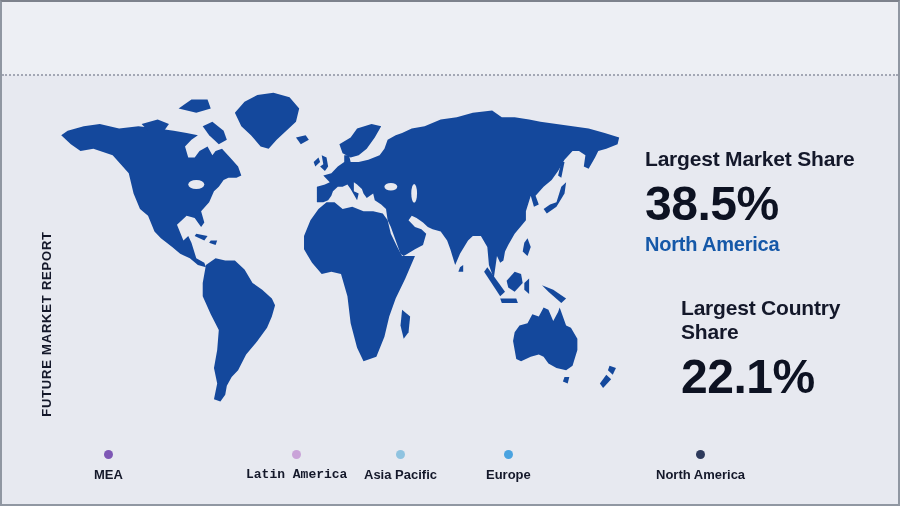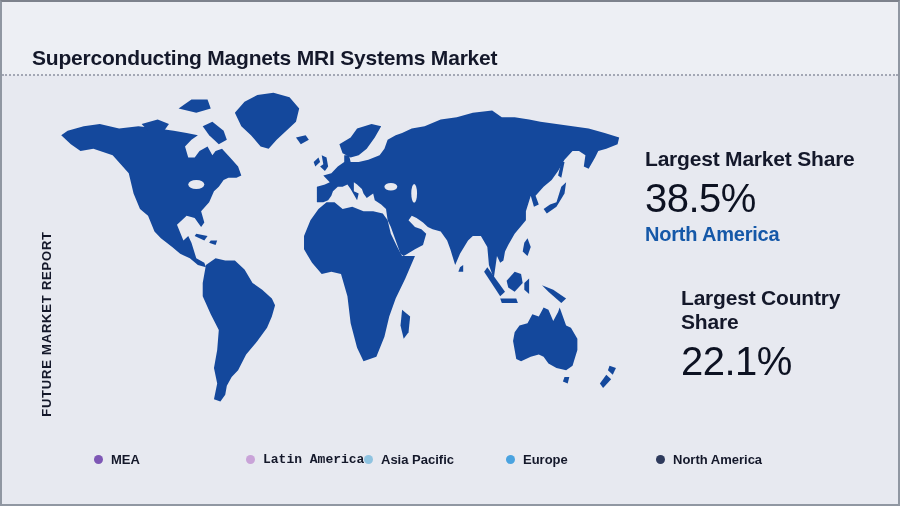--- a/index.html
+++ b/index.html
@@ -38,52 +38,51 @@
     letter-spacing:0.8px; white-space:nowrap;
   }
 
   .map{ position:absolute; left:56px; top:84px; width:566px; height:320px; }
 
   .stats{ position:absolute; left:643px; top:145px; width:240px; }
   .stat-label{
     font-size:21px; font-weight:bold; color:#14182a; letter-spacing:-0.2px;
   }
   .stat-value{
-    font-size:40px; font-weight:normal; color:#0d1222;
+    font-size:48px; font-weight:bold; color:#0d1222;
     margin-top:5px; letter-spacing:-0.5px;
   }
   .stat-region{
     font-size:20px; font-weight:bold; color:#1558a8; margin-top:2px;
     letter-spacing:-0.2px;
   }
   .stat-block + .stat-block{ margin-top:40px;margin-left:36px; }
 
   .legend{
     position:absolute; left:0; top:448px; width:900px; height:20px;
   }
   .legend-item{
-    position:absolute; display:flex; align-items:center; gap:8px; height:18px;
+    position:absolute; display:flex; align-items:center; gap:8px; height:18px;flex-direction:column;
   }
   .legend-dot{
     width:9px; height:9px; border-radius:50%; flex:0 0 auto;
   }
   .legend-label{
     font-size:13px; font-weight:bold; color:#14182a; white-space:nowrap;
   }
   #legend-0{ left:92px; } #legend-1{ left:244px;font-family:Liberation Mono, monospace; } #legend-2{ left:362px; }
-  #legend-3{ left:504px; } #legend-4{ left:654px; }
+  #legend-3{ left:484px; } #legend-4{ left:654px; }
 </style>
 </head>
 <body>
 
 <div class="canvas">
 
   <div class="topband"></div>
 
-  <div class="title" id="title-left">Superconducting Magnets MRI Systems Market</div>
 
   <div class="divider"></div>
 
   <div class="watermark">FUTURE MARKET REPORT</div>
 
   <svg class="map" viewBox="10 2 352 143" preserveAspectRatio="none" aria-hidden="true">
 
     <polygon class="land" points="12,24 18,28 24,31 32,30 44,33 54,41 57,50 61,57 66,60 70,67 74,70 81,74 86,77 92,79 97,82 102,83 101,81 96,79 93,72 91,69 88,71 84,64 90,60 95,61 99,65 101,63 99,58 104,54 107,49 110,47 113,44 116,43 121,43 124,42 122,38 117,34 112,30 108,31 106,33 103,29 98,31 95,34 91,34 89,29 93,26 97,24 90,23 82,22 72,21 60,20 48,21 36,19 26,20 16,22" fill="#14489c"></polygon>
 
     <polygon class="land" points="100,20 106,18 113,22 115,26 110,28 104,24" fill="#14489c"></polygon>

